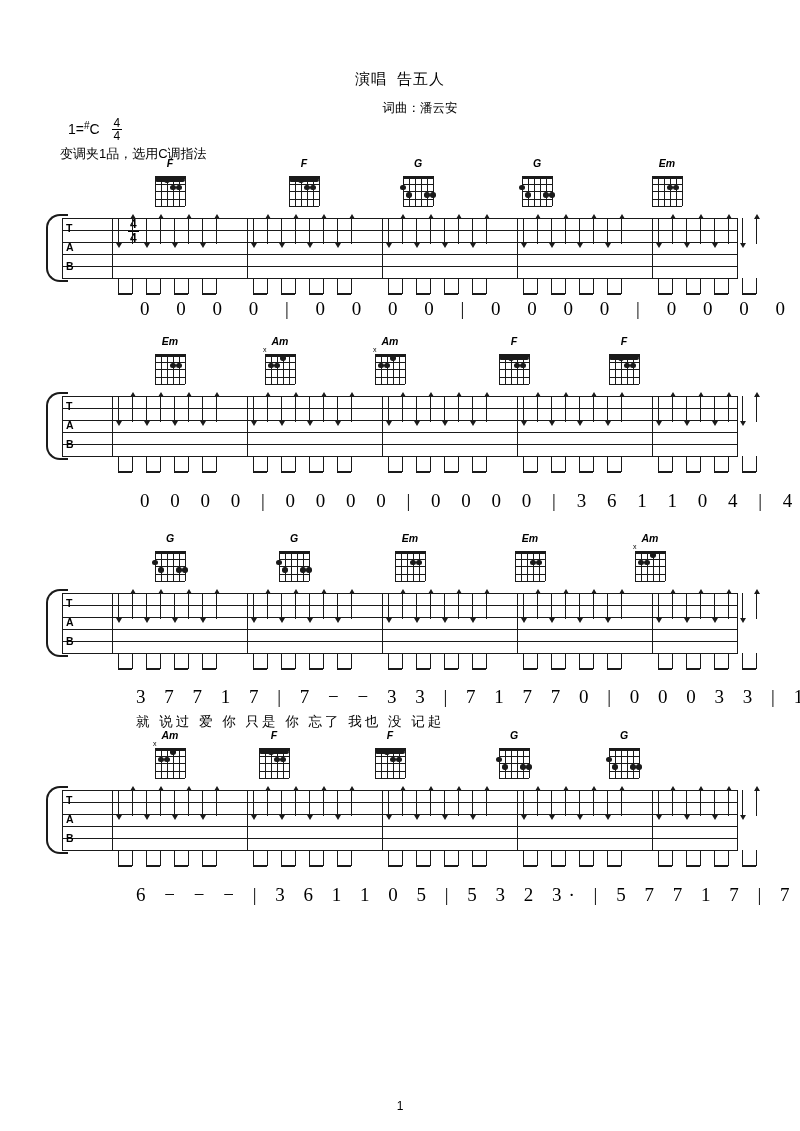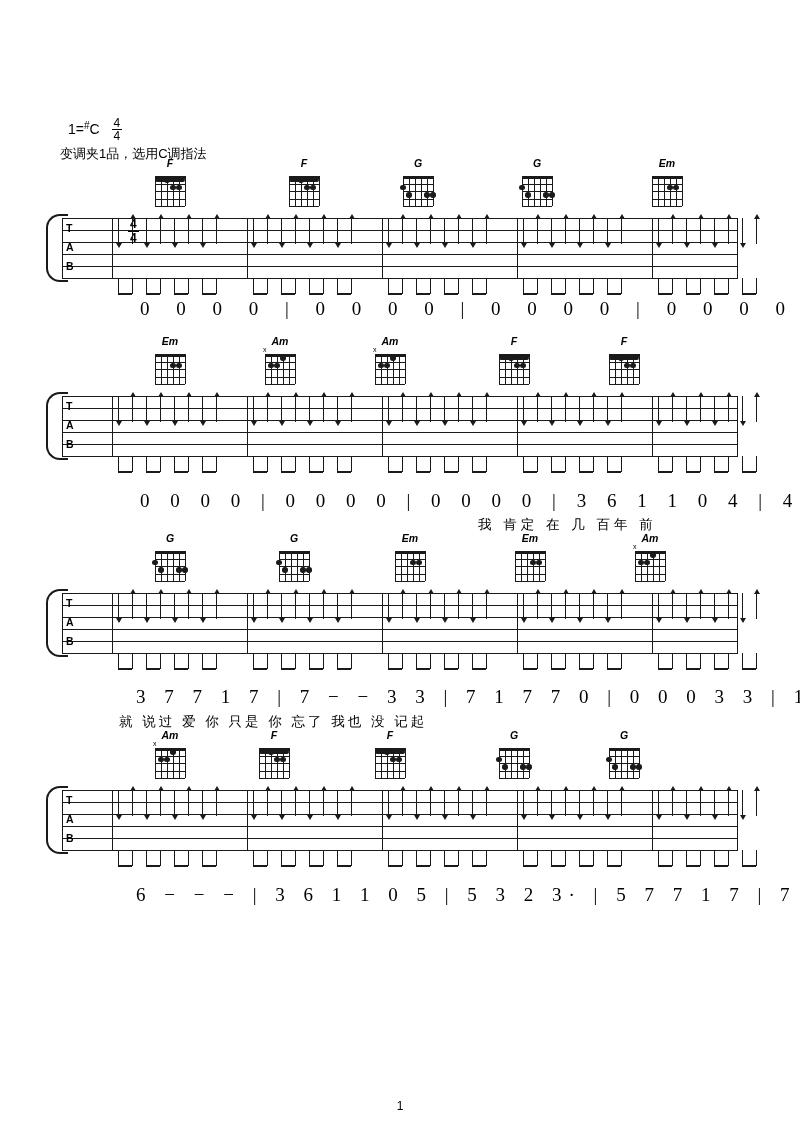--- a/index.html
+++ b/index.html
@@ -162,21 +162,25 @@
     position:absolute;left:0;right:0;bottom:18px;text-align:center;
     font-size:12px;
   }
 </style>
 </head>
 <body>
 
 <div class="sheet">
 
 
-
+  <div class="singer">
+    <span class="lbl">演唱</span><span>告五人</span>
+  </div>
+
+  <div class="composer">词曲：潘云安</div>
 
   <div class="keyline">
     <span>1=</span><span class="sharp">#</span><span>C</span>
     <span class="frac">
       <span class="num">4</span>
       <span class="den">4</span>
     </span>
   </div>
 
   <div class="capo">变调夹1品，选用C调指法</div>
@@ -1073,29 +1077,26 @@
       </div>
     </div>
 
   <div class="jianpu" id="jp1" style="top:298px;">
     <div class="jp" style="left:140px;letter-spacing:11px;">0 0 0 0 | 0 0 0 0 | 0 0 0 0 | 0 0 0 0 | 0 0 0 0 |</div>
   </div>
 
   <div class="jianpu" id="jp2" style="top:490px;">
     <div class="jp" style="left:140px;letter-spacing:8px;">0 0 0 0 | 0 0 0 0 | 0 0 0 0 | 3 6 1 1 0 4 | 4 3 2 3·|</div>
   </div>
-  <div class="lyrics" style="top:516px;">
-    <div class="ly" style="left:478px;letter-spacing:4px;">我 肯定   在 几 百年 前</div>
-  </div>
 
   <div class="jianpu" id="jp3" style="top:686px;">
     <div class="jp" style="left:136px;letter-spacing:7px;">3 7 7 1 7 | 7 − − 3 3 | 7 1 7 7 0 | 0 0 0 3 3 | 1 − − 7 6</div>
   </div>
   <div class="lyrics" style="top:713px;">
-    <div class="ly" style="left:119px;letter-spacing:3px;">就 说过 爱 你    只是 你 忘了      我也 没   记起</div>
+    <div class="ly" style="left:136px;letter-spacing:3px;">就 说过 爱 你    只是 你 忘了      我也 没   记起</div>
   </div>
 
   <div class="jianpu" id="jp4" style="top:884px;">
     <div class="jp" style="left:136px;letter-spacing:7px;">6 − − − | 3 6 1 1 0 5 | 5 3 2 3· | 5 7 7 1 7 | 7 − − 3 3 |</div>
   </div>
 
   <div class="pagenum">1</div>
 </div>
 
 </body></html>

